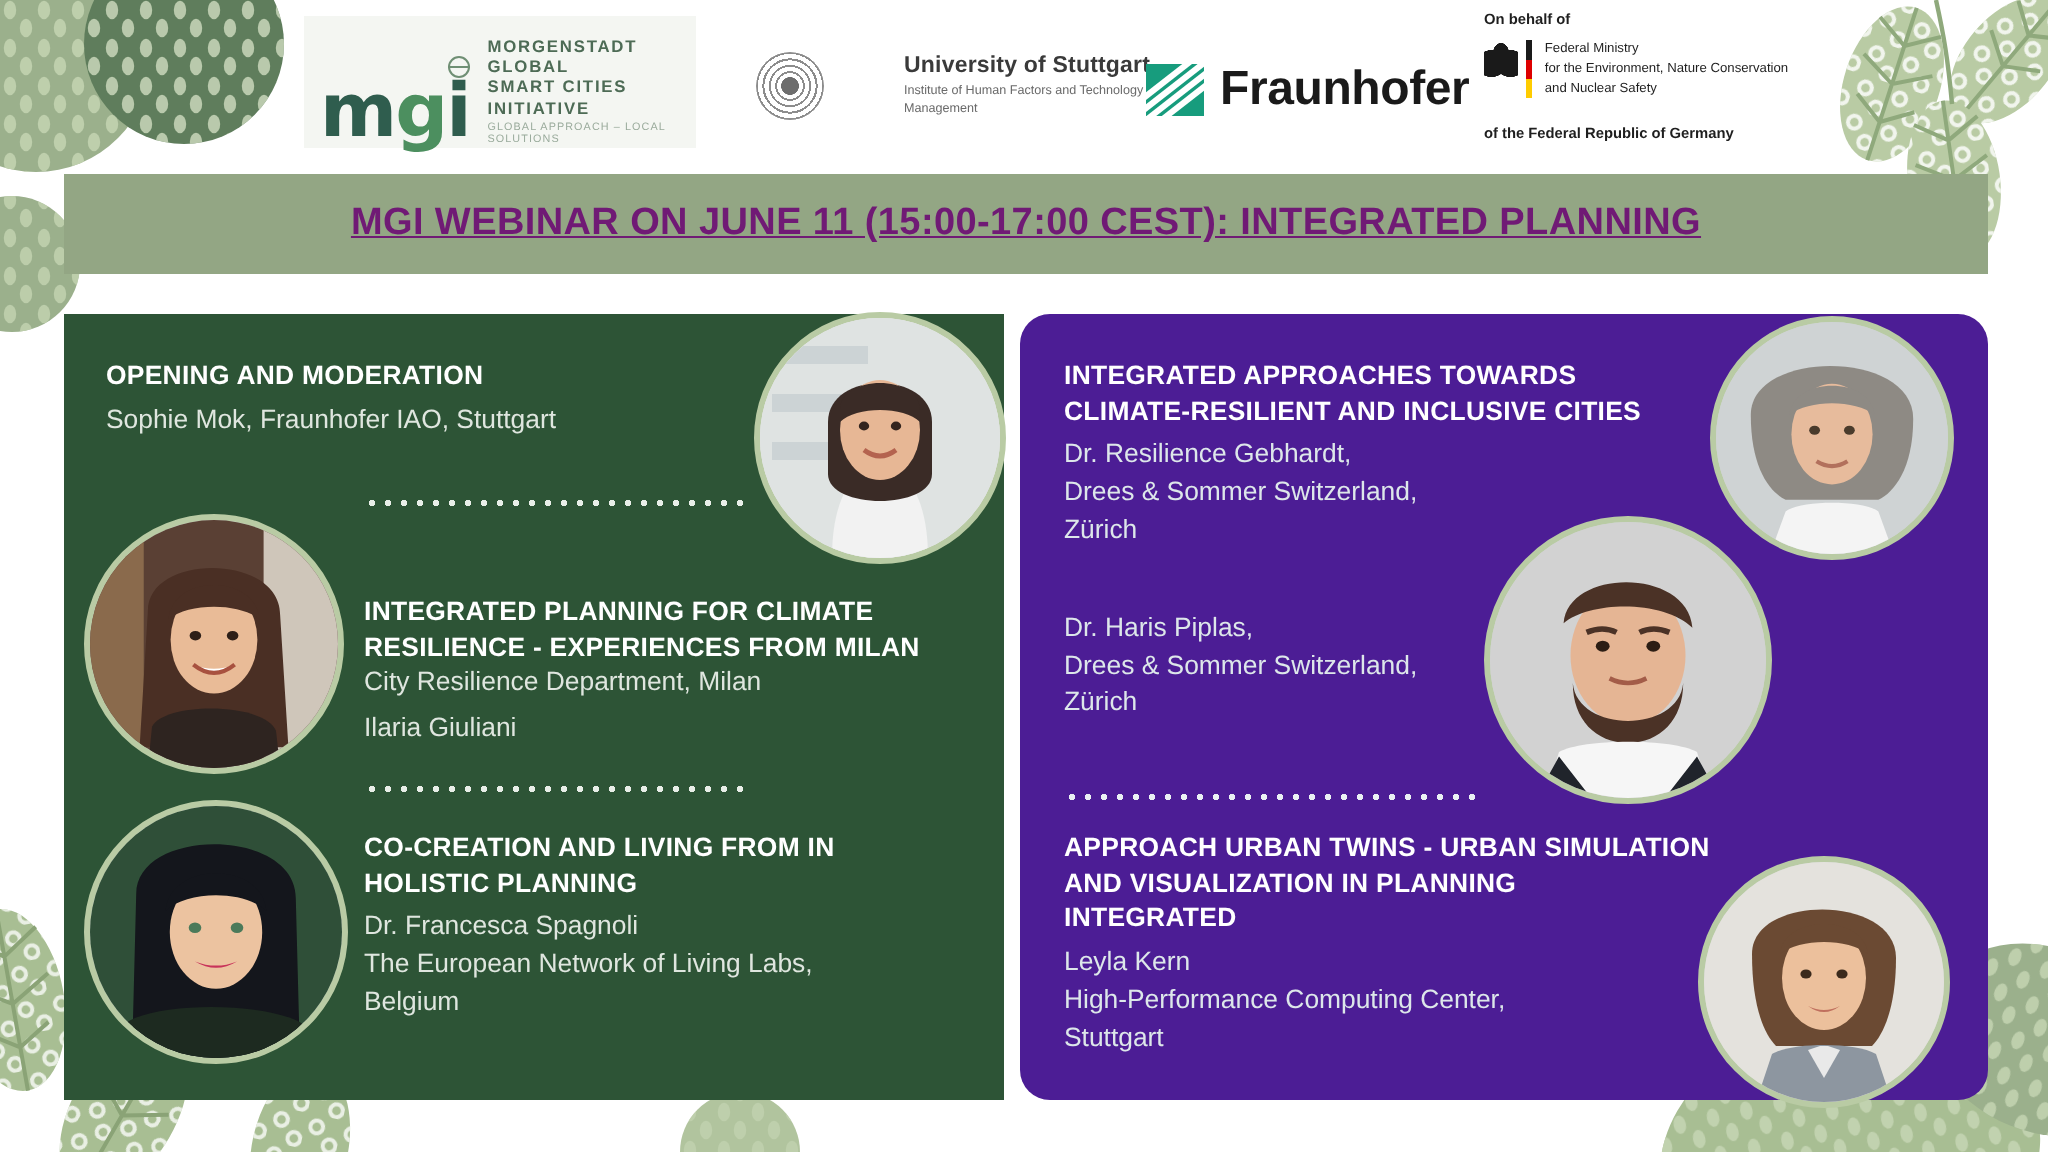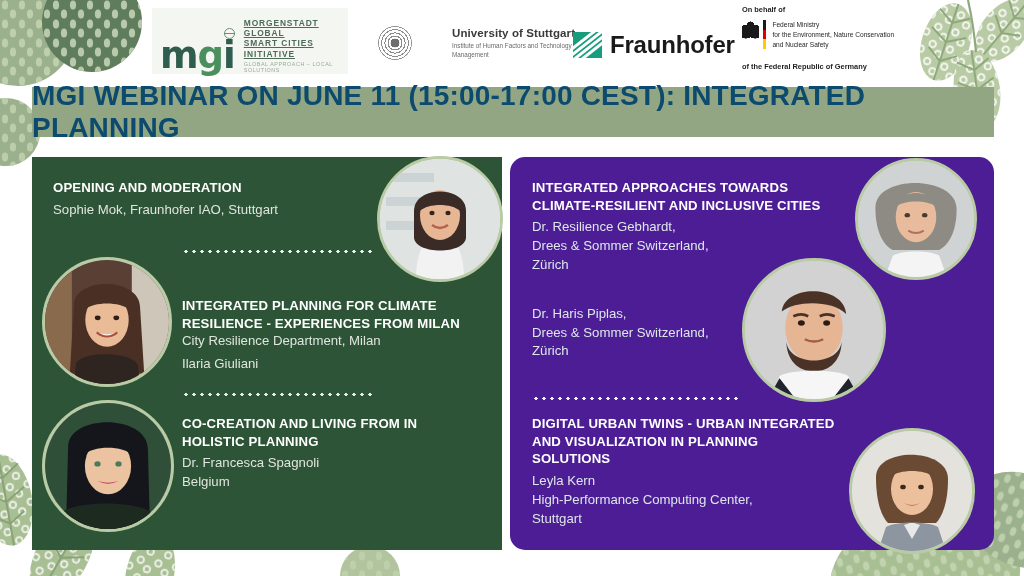--- a/index.html
+++ b/index.html
@@ -24,21 +24,21 @@
   .mgi-box { left:152px; top:8px; width:196px; height:66px;
              background:#f4f6f2; display:flex; align-items:flex-end; padding:0 8px; }
   .mgi-word { font-size:37px; font-weight:700; letter-spacing:-1px;
               font-family:"DejaVu Sans", sans-serif; line-height:1; position:relative; }
   .mgi-m { color:#2f5d4e; } .mgi-g { color:#4c8f5f; } .mgi-i { color:#2f5d4e; }
   .mgi-globe { position:absolute; left:64px; top:-9px; width:11px; height:11px;
                border:1.3px solid #6f8f74; border-radius:50%; }
   .mgi-globe:after { content:""; position:absolute; left:-1px; top:4px; width:11px;
                      height:1px; background:#6f8f74; }
   .mgi-txt { margin-left:9px; line-height:1.22; }
-  .mgi-l1,.mgi-l2 { font-size:8.4px; font-weight:700; letter-spacing:.9px; color:#4d6b55;text-decoration:underline; }
+  .mgi-l1,.mgi-l2 { font-size:8.4px; font-weight:700; letter-spacing:.9px; color:#4d6b55; }
   .mgi-l3 { font-size:5.4px; letter-spacing:.55px; color:#9aab9c; margin-top:2px; }
 
   
   .uni-slot { left:378px; top:26px;gap:32px; }
   .uni-mark { width:34px; height:34px; border-radius:50%;
               background:radial-gradient(circle, #6e6e6e 0 18%, transparent 19%),
                          repeating-radial-gradient(circle at 50% 50%, #8c8c8c 0 1px, transparent 1px 3.2px);
               flex:none; }
   .uni-txt { margin-left:8px; }
   .uni-t1 { font-size:11.5px; font-weight:700; color:#3a3a3a; letter-spacing:.1px; }
@@ -62,21 +62,21 @@
   .bmu-flag { width:3.4px; height:29px; margin:0 6px 0 4px; flex:none;
               background:linear-gradient(#1a1a1a 0 34%, #d00 34% 67%, #fc0 67% 100%); }
   .bmu-txt { font-size:6.6px; color:#1f1f1f; line-height:1.5; max-width:152px; }
   .bmu-of { font-size:7.4px; font-weight:700; color:#1f1f1f; margin-top:12px; }
 
   
   .banner {
     position:absolute; left:32px; top:87px; width:962px; height:50px;
     background:#93a684; display:flex; align-items:center; justify-content:center; z-index:5;
   }
-  .banner h1 { font-size:28px; font-weight:700; color:#0c4a6e; letter-spacing:.2px; }
+  .banner h1 { font-size:19px; font-weight:700; color:#701a75; letter-spacing:.2px;text-decoration:underline; }
 
   
   .panels { position:absolute; left:32px; top:147px; width:962px; height:393px; z-index:4;margin-top:10px; }
   .panel { position:absolute; top:0; height:393px; }
   .panel-left  { left:0;   width:470px; background:#2d5436; }
   .panel-right { left:478px; width:484px; background:#4c1d95;border-radius:15px; }
 
   .blk { position:absolute; }
   .hd  { font-size:13.2px; font-weight:700; color:#ffffff; line-height:1.34; letter-spacing:.15px; }
   .sub { font-size:13.2px; color:#dfe6df; line-height:1.42; }
@@ -231,20 +231,21 @@
       <div class="sub">City Resilience Department, Milan</div>
       <div class="sub" style="margin-top:4px;">Ilaria Giuliani</div>
     </div>
 
     <div class="dots" style="position:absolute; left:150px; top:236px; width:192px;"></div>
 
     <div class="blk" style="left:150px; top:258px; width:312px;">
       <div class="hd">CO-CREATION AND LIVING FROM IN</div>
       <div class="hd">HOLISTIC PLANNING</div>
       <div class="sub" style="margin-top:4px;">Dr. Francesca Spagnoli</div>
+      <div class="sub">The European Network of Living Labs,</div>
       <div class="sub">Belgium</div>
     </div>
   </div>
 
   <div class="panel panel-right">
 
     <div class="blk" style="left:22px; top:22px; width:330px;">
       <div class="hd">INTEGRATED APPROACHES TOWARDS</div>
       <div class="hd">CLIMATE-RESILIENT AND INCLUSIVE CITIES</div>
       <div class="sub" style="margin-top:4px;">Dr. Resilience Gebhardt,</div>
@@ -254,23 +255,23 @@
 
     <div class="blk" style="left:22px; top:148px; width:330px;">
       <div class="sub">Dr. Haris Piplas,</div>
       <div class="sub">Drees &amp; Sommer Switzerland,</div>
       <div class="sub">Zürich</div>
     </div>
 
     <div class="dots" style="position:absolute; left:22px; top:240px; width:210px;"></div>
 
     <div class="blk" style="left:22px; top:258px; width:348px;">
-      <div class="hd">DIGITAL URBAN TWINS - URBAN INTEGRATED</div>
+      <div class="hd">APPROACH URBAN TWINS - URBAN SIMULATION</div>
       <div class="hd">AND VISUALIZATION IN PLANNING</div>
-      <div class="hd">SOLUTIONS</div>
+      <div class="hd">INTEGRATED</div>
       <div class="sub" style="margin-top:4px;">Leyla Kern</div>
       <div class="sub">High-Performance Computing Center,</div>
       <div class="sub">Stuttgart</div>
     </div>
   </div>
 </div>
 
 <div>
 
   <div class="ph" style="left:377px; top:156px; width:126px; height:126px;">

